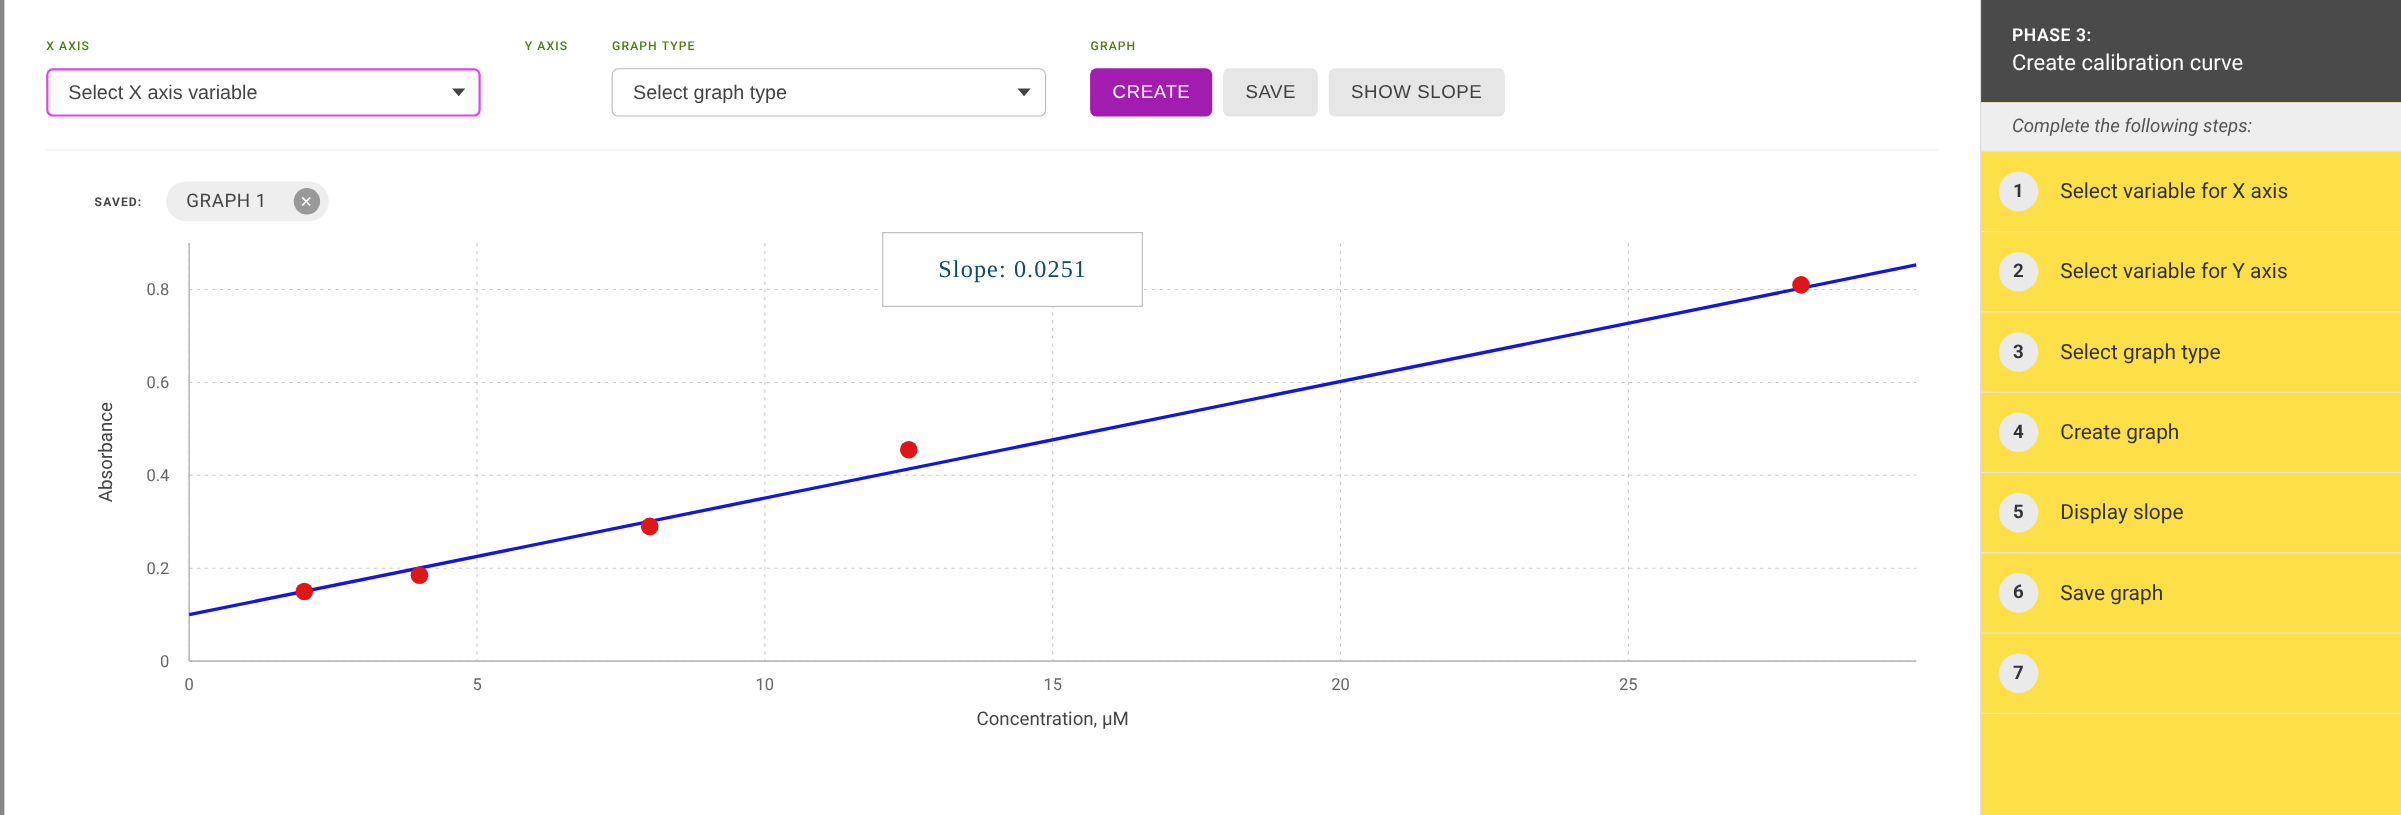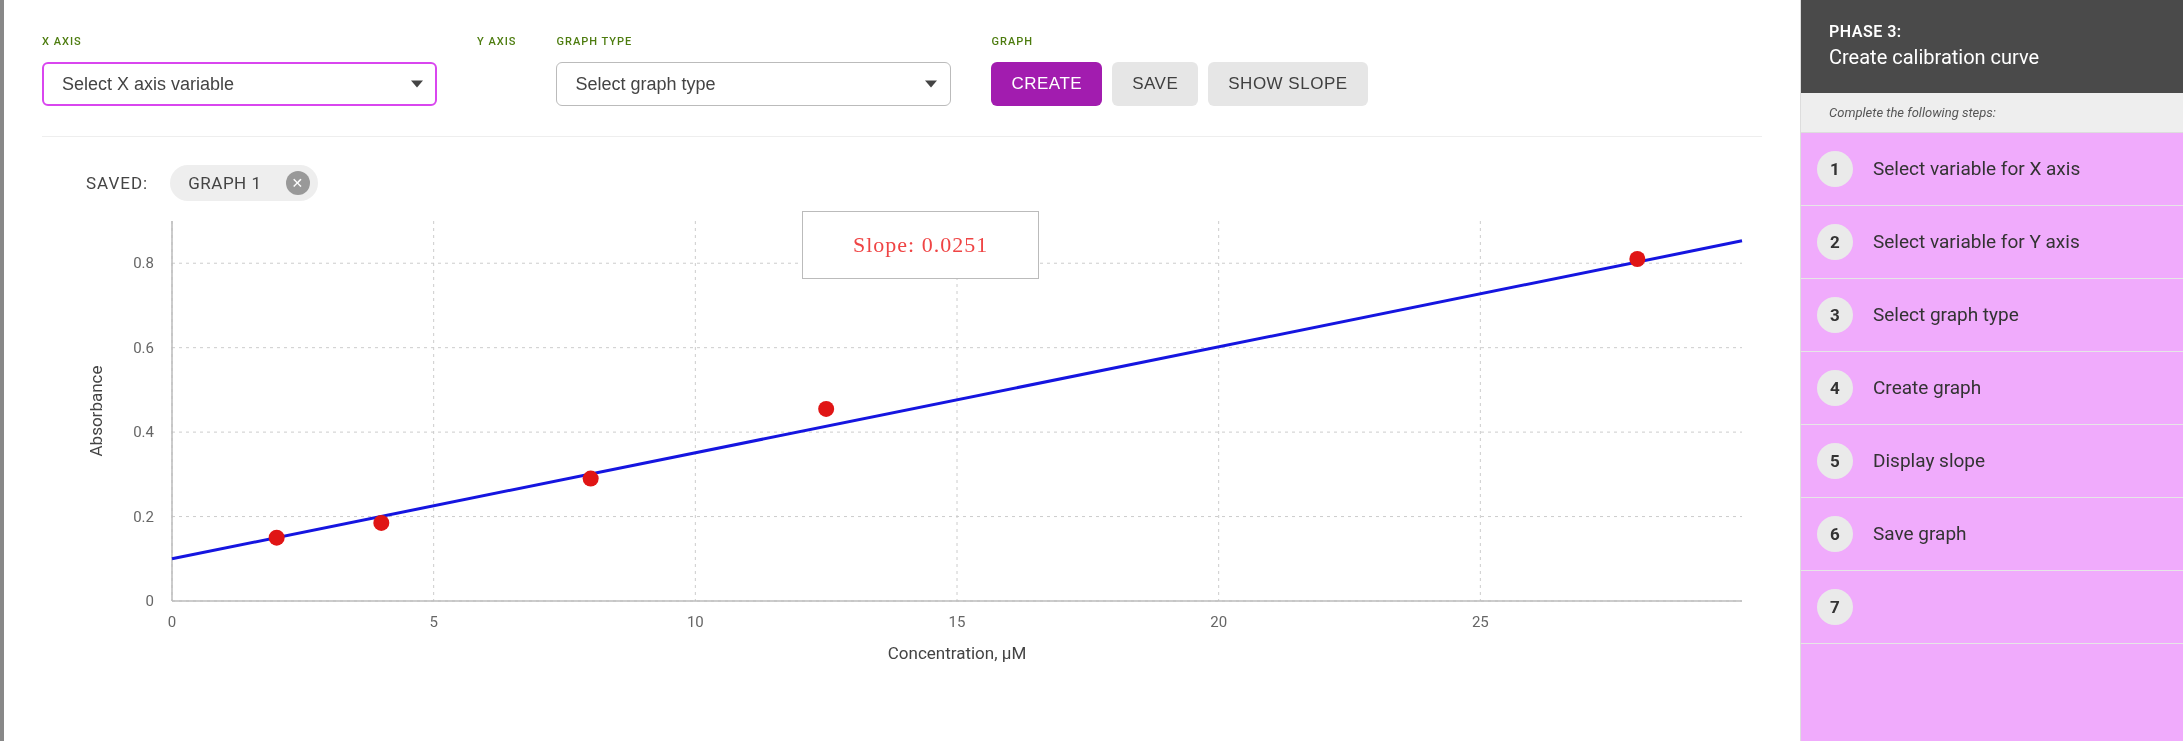--- a/index.html
+++ b/index.html
@@ -86,24 +86,24 @@
   .btn-primary { background: #a21caf; color: #fff; }
   .btn-secondary { background: #e6e6e6; color: #404040; }
 
   .saved-row {
     display: flex;
     align-items: center;
     gap: 22px;
     padding: 28px 0 10px 44px;
   }
   .saved-label {
-    font-size: 17px;
+    font-size: 11px;
     letter-spacing: 1px;
     color: #444;
-    font-weight: 400;
+    font-weight: 700;
   }
   .chip {
     display: inline-flex;
     align-items: center;
     gap: 24px;
     background: #eee;
     border-radius: 999px;
     padding: 6px 8px 6px 18px;
     font-size: 17px;
     letter-spacing: 0.5px;
@@ -132,28 +132,28 @@
   }
   .slope-box {
     position: absolute;
     left: 740px;
     top: 0px;
     border: 1px solid #bbb;
     background: #fff;
     padding: 20px 50px;
     font-family: Georgia, 'Times New Roman', serif;
     font-size: 22px;
-    color: #ef4444;
+    color: #0c4a6e;
     letter-spacing: 1px;
   }
 
   
   .sidebar {
     width: 430px;
-    background: #f0abfc;
+    background: #fde047;
     display: flex;
     flex-direction: column;
     border-left: 1px solid #ddd;
   }
   .phase-header {
     background: #4a4a4a;
     color: #fff;
     padding: 22px 28px 24px 28px;
   }
   .phase-kicker {
@@ -163,21 +163,21 @@
   }
   .phase-title {
     font-size: 20px;
     font-weight: 400;
     margin-top: 4px;
   }
   .phase-sub {
     background: #eeeeee;
     padding: 12px 28px;
     font-style: italic;
-    font-size: 13px;
+    font-size: 17px;
     color: #555;
     border-bottom: 1px solid #ddd;
   }
   .steps {
     list-style: none;
   }
   .step {
     display: flex;
     align-items: flex-start;
     gap: 20px;

